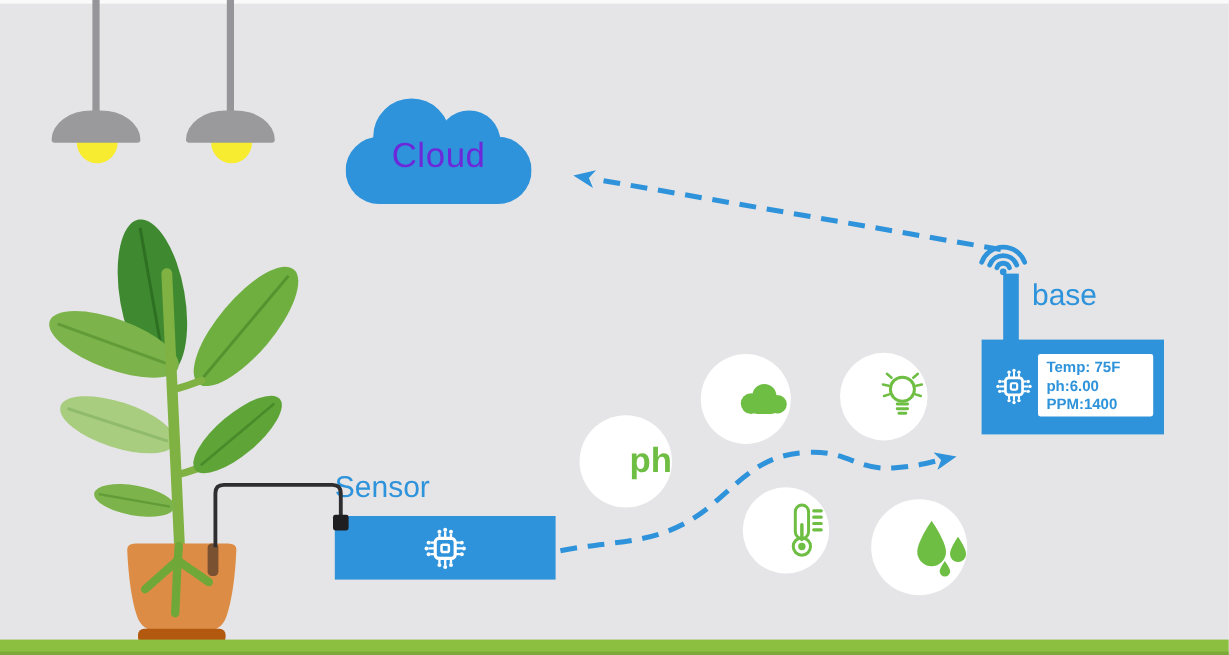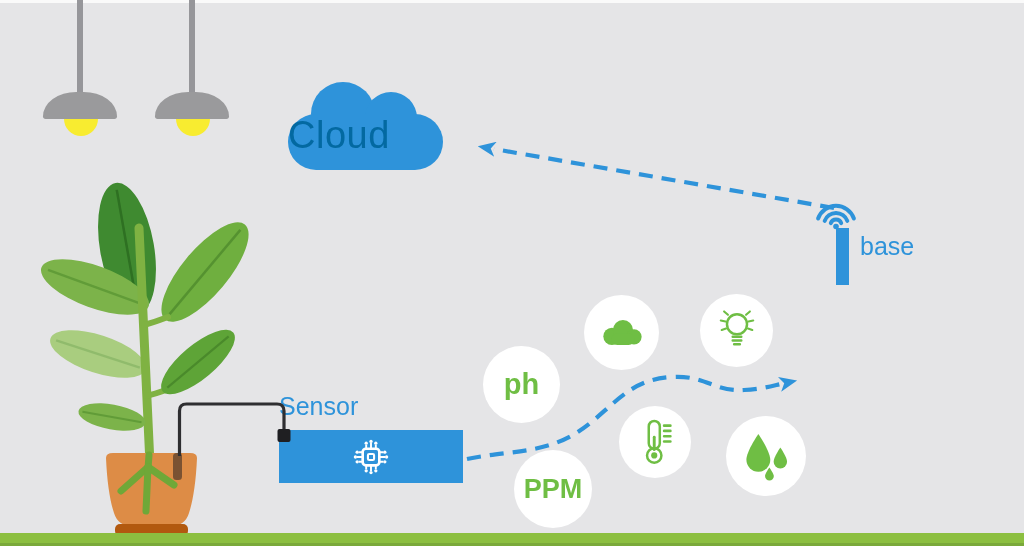--- a/index.html
+++ b/index.html
@@ -14,37 +14,37 @@
 
   
   .lamp{position:absolute;top:0;width:74px;height:140px}
   .lamp .rod{position:absolute;left:34px;top:0;width:6px;height:98px;background:#96969a}
   .lamp .bulb{position:absolute;left:21px;top:102px;width:34px;height:34px;border-radius:50%;background:var(--bulb-yellow)}
   .lamp .dome{position:absolute;left:0;top:92px;width:74px;height:27px;background:var(--lamp-gray);border-radius:37px 37px 3px 3px / 27px 27px 3px 3px}
 
   
   .cloud{position:absolute;left:288px;top:78px;width:155px;height:92px}
   .cloud svg{position:absolute;inset:0}
-  .cloud-label{position:absolute;left:0;top:36px;width:100%;text-align:left;color:#0369a1;font-size:38px;letter-spacing:.5px}
+  .cloud-label{position:absolute;left:0;top:36px;width:100%;text-align:center;color:#6d28d9;font-size:29px;letter-spacing:.5px}
 
   
   .sensor-label{position:absolute;left:279px;top:392px;width:184px;text-align:left;color:var(--blue);font-size:25px}
   .sensor-box{position:absolute;left:279px;top:430px;width:184px;height:53px;background:var(--blue);display:flex;align-items:center;justify-content:center;color:#fff}
   .chip{width:42px;height:42px;display:block}
 
   
   .wifi{position:absolute;left:812px;top:192px;width:48px;height:38px;color:var(--blue)}
   .antenna{position:absolute;left:836px;top:228px;width:13px;height:57px;background:var(--blue)}
   .base-label{position:absolute;left:860px;top:232px;color:var(--blue);font-size:25px}
   .base-box{position:absolute;left:818px;top:283px;width:152px;height:79px;background:var(--blue);color:#fff}
   .base-box .chip{position:absolute;left:9px;top:21px;width:36px;height:36px}
   .base-screen{position:absolute;left:47px;top:12px;width:96px;height:52px;background:#fff;border-radius:2px;padding:4px 0 0 7px;color:var(--blue);font-size:12.5px;line-height:15.5px;font-weight:600}
 
   
-  .bubble{position:absolute;background:#fff;border-radius:50%;display:flex;align-items:center;justify-content:center;color:var(--green);font-weight:bold}
+  .bubble{position:absolute;background:#fff;border-radius:50%;display:flex;align-items:center;justify-content:flex-end;color:var(--green);font-weight:bold}
   .b-ph{left:483px;top:346px;width:77px;height:77px;font-size:29px}
   .b-cloud{left:584px;top:295px;width:75px;height:75px}
   .b-bulb{left:700px;top:294px;width:73px;height:73px}
   .b-ppm{left:514px;top:450px;width:78px;height:78px;font-size:27px}
   .b-thermo{left:619px;top:406px;width:72px;height:72px}
   .b-drops{left:726px;top:416px;width:80px;height:80px}
 
   .overlay{position:absolute;inset:0;pointer-events:none}
   .plant{position:absolute;left:20px;top:170px;width:280px;height:376px}
 </style>
@@ -163,23 +163,20 @@
   </div>
   <div class="bubble b-bulb">
     <svg width="42" height="48" viewBox="0 0 44 50">
       <g stroke="currentColor" fill="none" stroke-width="2.6" stroke-linecap="round">
         <circle cx="22" cy="18" r="10.5"></circle>
         <path d="M17.5,31 h9 M17.5,35 h9 M19,39 h6"></path>
         <path stroke-width="2.2" d="M5,14 l5,1 M39,14 l-5,1 M8.5,4.5 l4,3.5 M35.5,4.5 l-4,3.5 M6,24 l4.5,-1.5 M38,24 l-4.5,-1.5"></path>
       </g>
     </svg>
   </div>
-  <div class="bubble b-ppm">
-    <span>PPM</span>
-  </div>
   <div class="bubble b-thermo">
     <svg width="44" height="48" viewBox="0 0 44 50">
       <g stroke="currentColor" fill="none" stroke-width="2.6" stroke-linecap="round">
         <rect x="15.5" y="3" width="11.5" height="29" rx="5.75"></rect>
         <circle cx="21.2" cy="39" r="7.5"></circle>
         <path d="M21.2,20 V33" stroke-width="3"></path>
         <path stroke-width="2.8" d="M31.5,8 h6.5 M31.5,13.5 h6.5 M31.5,19 h6.5 M31.5,24.5 h6.5"></path>
       </g>
       <circle cx="21.2" cy="39" r="3.2" fill="currentColor"></circle>
     </svg>
@@ -197,20 +194,30 @@
   <svg class="wifi" viewBox="0 0 48 38">
     <g stroke="currentColor" fill="none" stroke-width="4" stroke-linecap="round">
       <path d="M6.1,26.5 A19,19 0 0 1 41.9,26.5"></path>
       <path d="M12.7,28.9 A12,12 0 0 1 35.3,28.9"></path>
       <path d="M18.8,31.1 A5.5,5.5 0 0 1 29.2,31.1"></path>
     </g>
     <circle cx="24" cy="34.5" r="2.8" fill="currentColor"></circle>
   </svg>
   <div class="antenna"></div>
   <div class="base-label">base</div>
+  <div class="base-box">
+    <svg class="chip" viewBox="0 0 48 48">
+        <use href="#chip-sym"></use>
+      </svg>
+    <div class="base-screen">
+      <div>Temp: 75F</div>
+      <div>ph:6.00</div>
+      <div>PPM:1400</div>
+    </div>
+  </div>
 
   <svg class="overlay" viewBox="0 0 1024 546">
     <defs>
       <marker id="ah" viewBox="0 0 12 10" refX="1" refY="5" markerWidth="18" markerHeight="15" orient="auto" markerUnits="userSpaceOnUse">
         <path d="M0,0 L12,5 L0,10 L3.2,5 Z" fill="var(--blue)"></path>
       </marker>
     </defs>
     <path d="M179.5,456 L179.5,411 Q179.5,404 186.5,404 L277,404 Q284,404 284,411 L284,433" fill="none" stroke="#2e2e31" stroke-width="3.2"></path>
     <rect x="277.5" y="429" width="13" height="13" rx="2" fill="#1f1f22"></rect>
     <path d="M834,208 L494,149" fill="none" stroke="var(--blue)" stroke-width="4.2" stroke-dasharray="14 9" marker-end="url(#ah)"></path>

